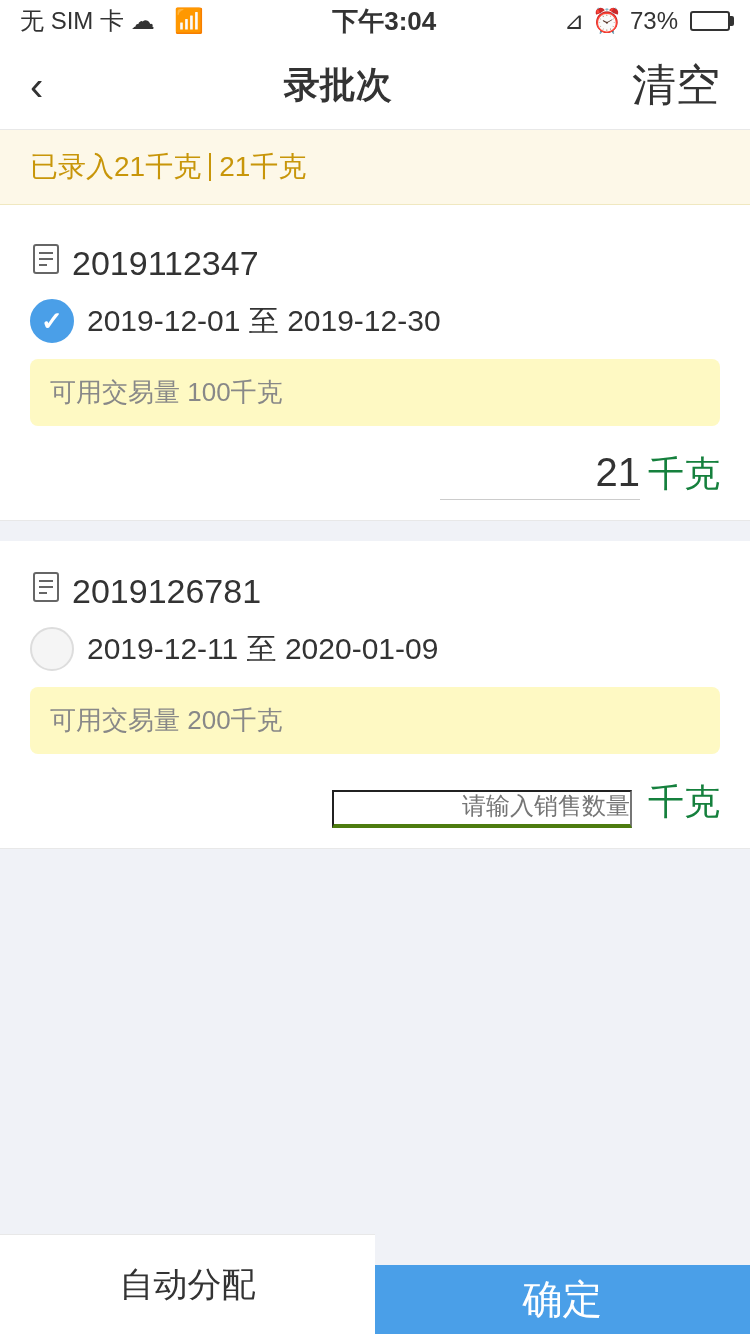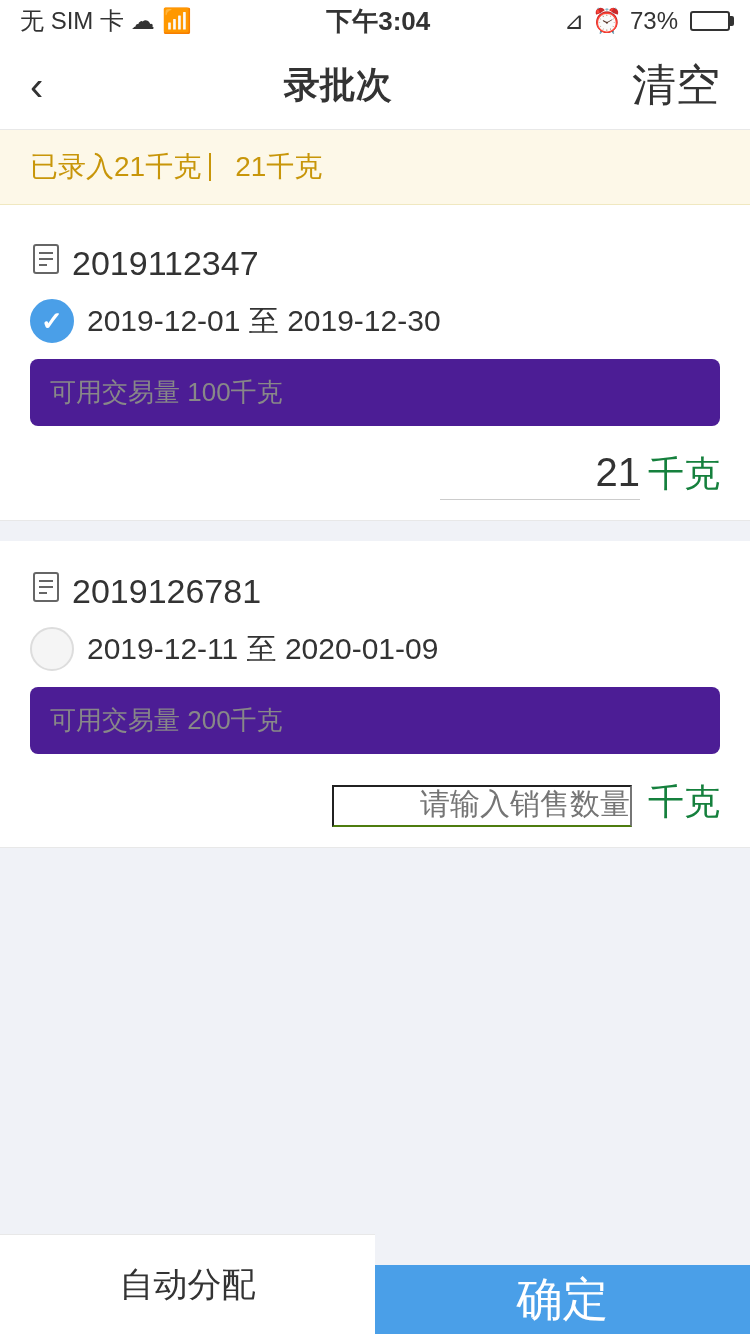--- a/index.html
+++ b/index.html
@@ -21,21 +21,21 @@
       display: flex;
       align-items: center;
       justify-content: space-between;
       padding: 0 20px;
       font-size: 24px;
       color: #333;
     }
     .status-left {
       display: flex;
       align-items: center;
-      gap: 8px;
+      gap: 20px;
     }
     .status-center {
       font-weight: 600;
       font-size: 26px;
     }
     .status-right {
       display: flex;
       align-items: center;
       gap: 8px;
       font-size: 24px;
@@ -108,21 +108,20 @@
       color: #c8960a;
     }
     .info-divider {
       width: 2px;
       height: 28px;
       background: #c8960a;
     }
     .info-value {
       font-size: 28px;
       color: #c8960a;
-      margin-left: 16px;
     }
 
     
     .card {
       background: #fff;
       margin-bottom: 0;
       padding: 38px 30px 0 30px;
     }
 
     .card-header {
@@ -167,21 +166,21 @@
       color: #fff;
       font-size: 26px;
       font-weight: bold;
     }
     .card-date {
       font-size: 30px;
       color: #333;
     }
 
     .card-avail {
-      background: #4c1d95;
+      background: #fef9c3;
       border-radius: 8px;
       padding: 16px 20px;
       font-size: 26px;
       color: #888;
       margin-bottom: 0;
     }
 
     .quantity-row {
       display: flex;
       align-items: baseline;
@@ -222,23 +221,23 @@
     .quantity-row-placeholder {
       display: flex;
       align-items: baseline;
       justify-content: flex-end;
       padding: 24px 30px 20px 30px;
       background: #fff;
       gap: 16px;
       border-bottom: 1px solid #e8e8e8;
     }
     .quantity-placeholder {
-      font-size: 30px;
+      font-size: 24px;
       color: #ccc;
-      border-bottom: 2px solid #4d7c0f;
+      border-bottom: 4px solid #4d7c0f;
       padding-bottom: 4px;
       width: 300px;
       text-align: right;
     }
 
     
     .bottom-fill {
       flex: 1;
       background: #f0f2f7;
       min-height: 400px;
@@ -260,21 +259,21 @@
       color: #333;
       display: flex;
       align-items: center;
       justify-content: center;
       border-top: 1px solid #e8e8e8;
     }
     .btn-confirm {
       flex: 1;
       background: #4a9fe8;
       border: none;
-      font-size: 46px;
+      font-size: 40px;
       color: #fff;
       display: flex;
       align-items: center;
       justify-content: center;
       margin-top: 31px;
     }
 
     .page-content {
       display: flex;
       flex-direction: column;

